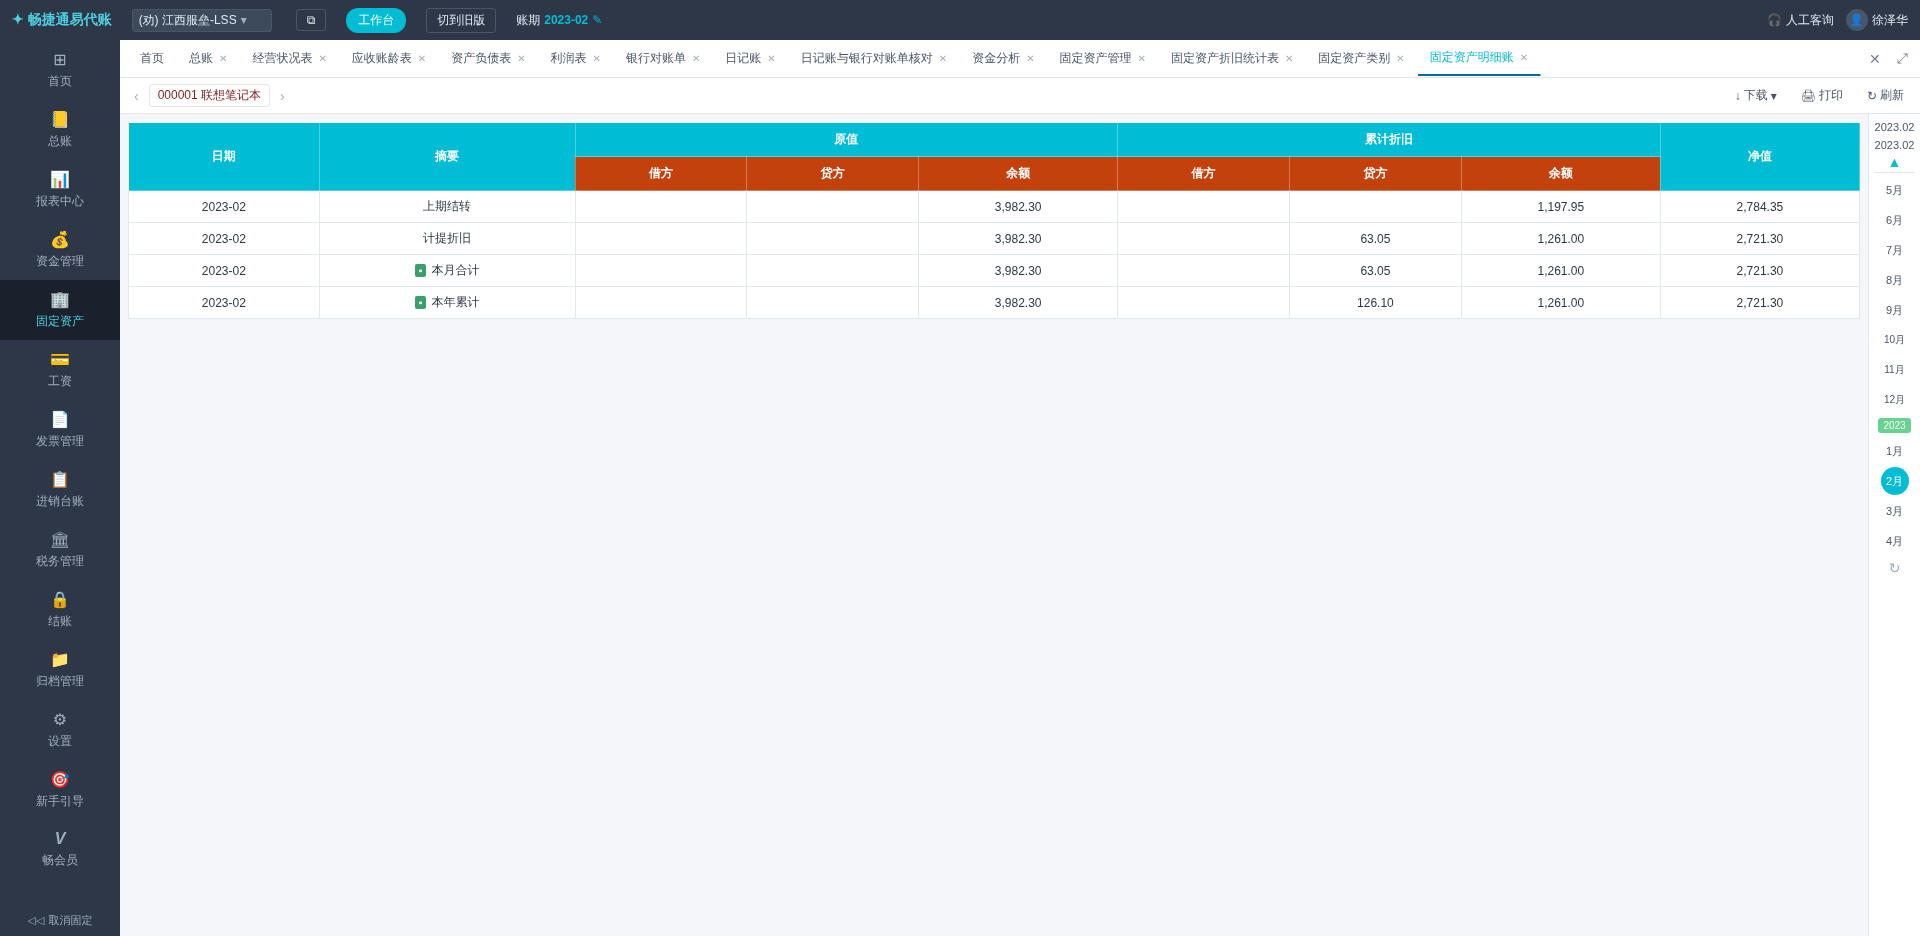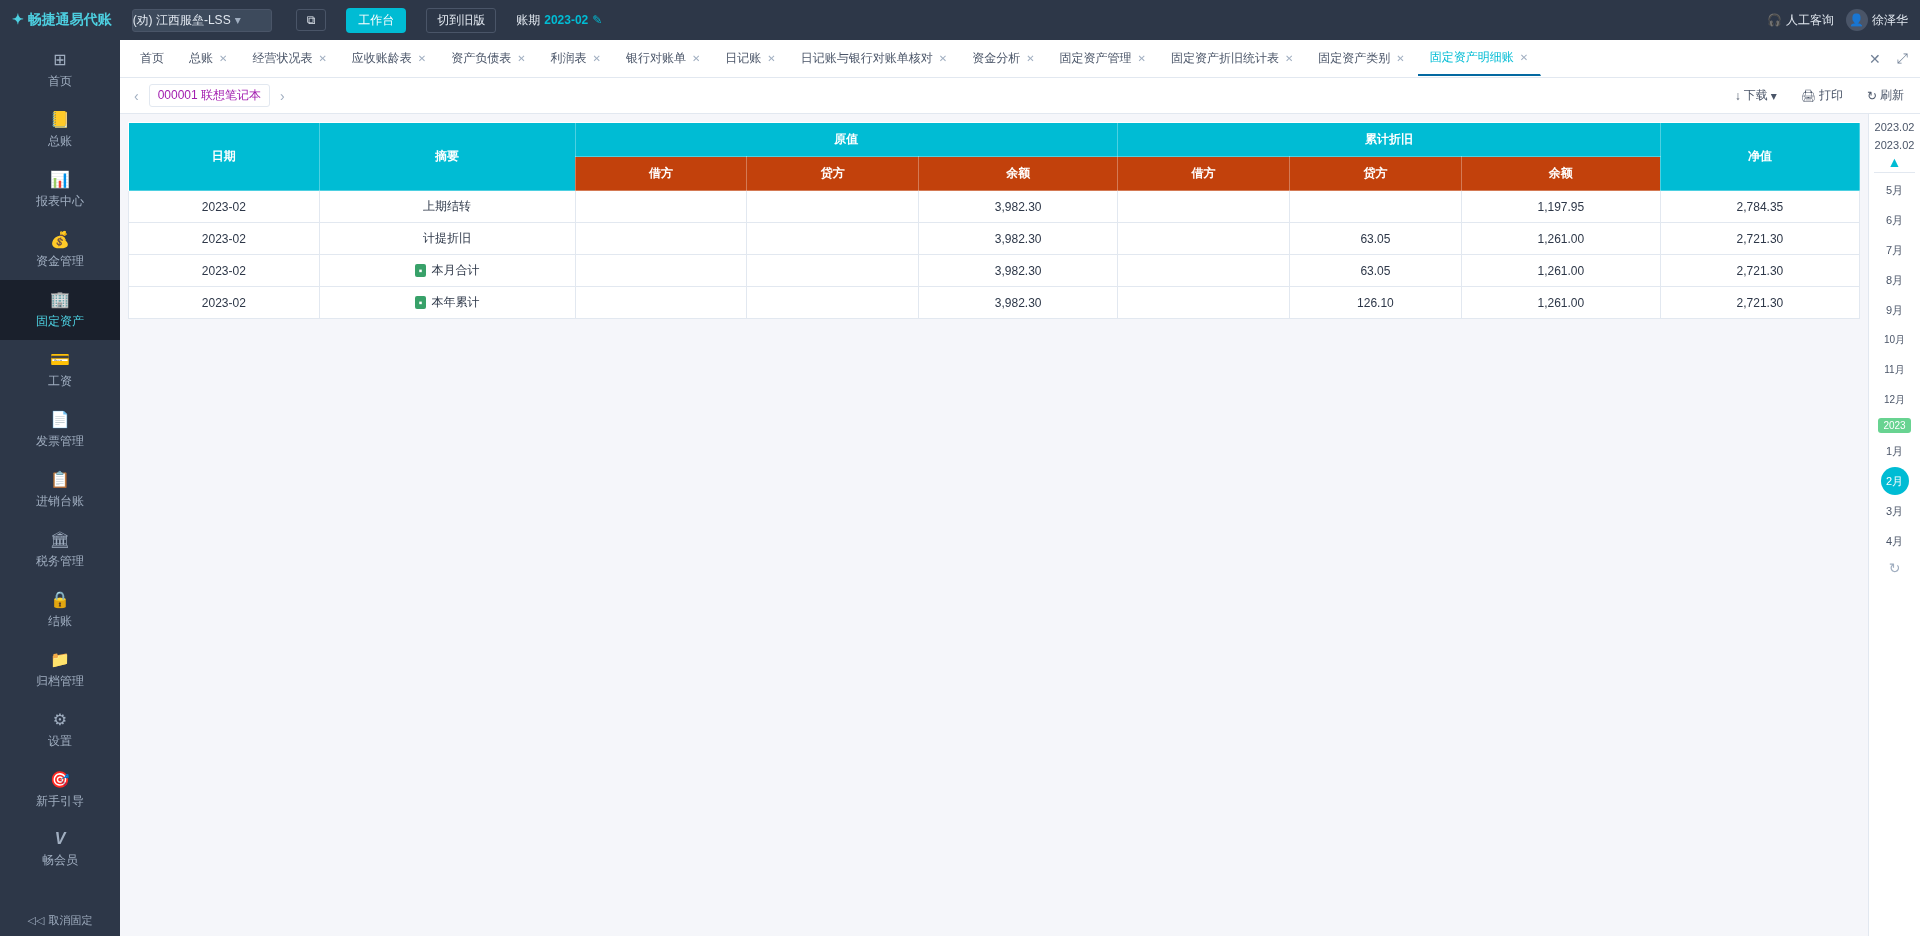--- a/index.html
+++ b/index.html
@@ -18,34 +18,34 @@
     .topbar-logo {
       color: #4dd0e1;
       font-size: 14px;
       font-weight: bold;
       white-space: nowrap;
     }
     .topbar-company {
       background: #3d4a5c;
       border: 1px solid #4a5568;
       color: #e2e8f0;
-      padding: 2px 0;
+      padding: 2px 6px;
       border-radius: 3px;
       font-size: 12px;
       display: flex;
       align-items: center;
       gap: 4px;
       min-width: 140px;
     }
     .topbar-btn {
       background: #00bcd4;
       color: white;
       border: none;
       padding: 4px 12px;
-      border-radius: 4px;
+      border-radius: 12px;
       font-size: 12px;
       cursor: pointer;
     }
     .topbar-btn-outline {
       background: transparent;
       color: #e2e8f0;
       border: 1px solid #4a5568;
       padding: 3px 10px;
       border-radius: 3px;
       font-size: 12px;
@@ -186,21 +186,21 @@
       gap: 4px;
     }
     .subnav-arrow {
       color: #a0aec0;
       cursor: pointer;
       font-size: 14px;
       padding: 2px 6px;
     }
     .subnav-breadcrumb {
       font-size: 12px;
-      color: #a21caf;
+      color: #7f1d1d;
       border: 1px solid #e2e8f0;
       border-radius: 3px;
       padding: 2px 8px;
     }
     .subnav-actions {
       margin-left: auto;
       display: flex;
       gap: 8px;
       align-items: center;
     }

